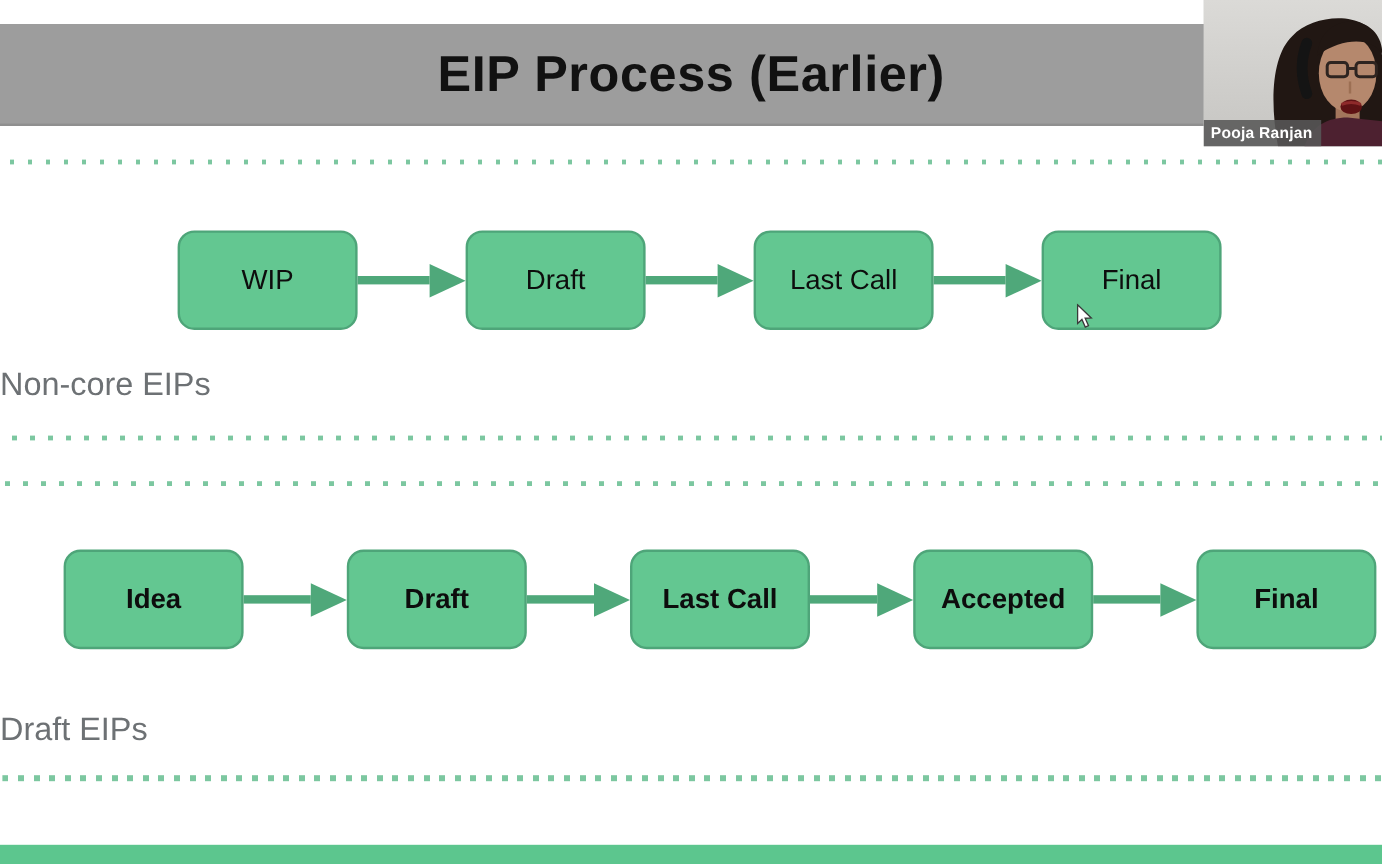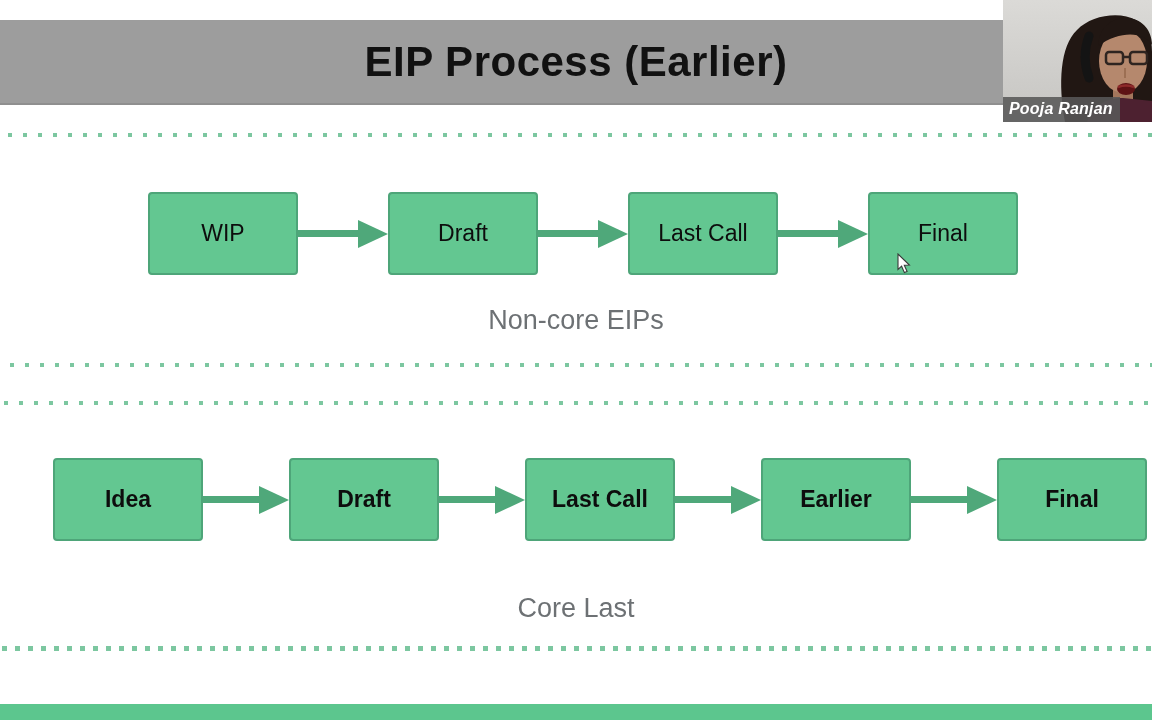--- a/index.html
+++ b/index.html
@@ -33,57 +33,57 @@
       var(--dotted_line,#7cc7a0) 0px,var(--dotted_line,#7cc7a0) 5px,
       transparent 5px,transparent 13px);}
   
   .flow-row{position:absolute;display:flex;align-items:center;}
   .flow-row.r0{left:148px;top:192px;}
   .flow-row.r1{left:53px;top:458px;font-weight:bold;}
   .flow-box{
     width:150px;height:83px;box-sizing:border-box;
     background:var(--box_fill,#63c791);
     border:2px solid var(--box_border,#4ea579);
-    border-radius:4px;
+    border-radius:14px;
     display:flex;align-items:center;justify-content:center;
     font-size:23px;color:#0d0d0d;white-space:nowrap;
   }
   .flow-arrow{display:flex;align-items:center;}
   .r0 .flow-arrow{width:90px;}
   .r1 .flow-arrow{width:86px;}
   .flow-arrow .shaft{flex:1;height:7px;background:var(--arrow,#4fa87a);}
   .flow-arrow .head{
     width:0;height:0;
     border-left:30px solid var(--arrow,#4fa87a);
     border-top:14px solid transparent;
     border-bottom:14px solid transparent;
   }
   
   .flow-label{
-    position:absolute;left:0;width:1152px;text-align:center;
+    position:absolute;left:0;width:1152px;
     font-size:27px;color:var(--label_text,#6d7174);
   }
   .flow-label.l0{top:305px;}
   .flow-label.l1{top:593px;}
   
   .bottom-bar{
     position:absolute;left:0;bottom:0;width:1152px;height:16px;
     background:var(--bottom_bar,#5cc68e);
   }
   
   .webcam{
     position:absolute;right:0;top:0;width:149px;height:122px;
     overflow:hidden;background:#d3d2cf;
   }
   .webcam svg{display:block;}
   .name-tag{
     position:absolute;left:0;bottom:0;
     background:rgba(88,88,88,.88);color:#ffffff;
-    font-size:16px;font-weight:bold;letter-spacing:.2px;
-    padding:3px 7px 4px 6px;white-space:nowrap;font-style:italic;
+    font-size:13px;font-weight:bold;letter-spacing:.2px;
+    padding:3px 7px 4px 6px;white-space:nowrap;
   }
   
   .cursor{position:absolute;left:897px;top:253px;width:14px;height:21px;}
 </style>
 </head>
 <body>
 
 <div class="title-bar">
   <h1>EIP Process (Earlier)</h1>
 </div>
@@ -122,28 +122,28 @@
     <div class="flow-box">Draft</div>
     <div class="flow-arrow">
       <div class="shaft"></div>
       <div class="head"></div>
     </div>
     <div class="flow-box">Last Call</div>
     <div class="flow-arrow">
       <div class="shaft"></div>
       <div class="head"></div>
     </div>
-    <div class="flow-box">Earlier</div>
+    <div class="flow-box">Accepted</div>
     <div class="flow-arrow">
       <div class="shaft"></div>
       <div class="head"></div>
     </div>
     <div class="flow-box">Final</div>
   </div>
-<div class="flow-label l1">Core Last</div>
+<div class="flow-label l1">Draft EIPs</div>
 
 <div class="bottom-bar"></div>
 
 <div class="webcam">
   <svg width="149" height="122" viewBox="0 0 149 122">
     <defs>
       <linearGradient id="wall" x1="0" y1="0" x2="0" y2="1">
         <stop offset="0" stop-color="#dbdad7"></stop>
         <stop offset="1" stop-color="#c6c5c2"></stop>
       </linearGradient>

